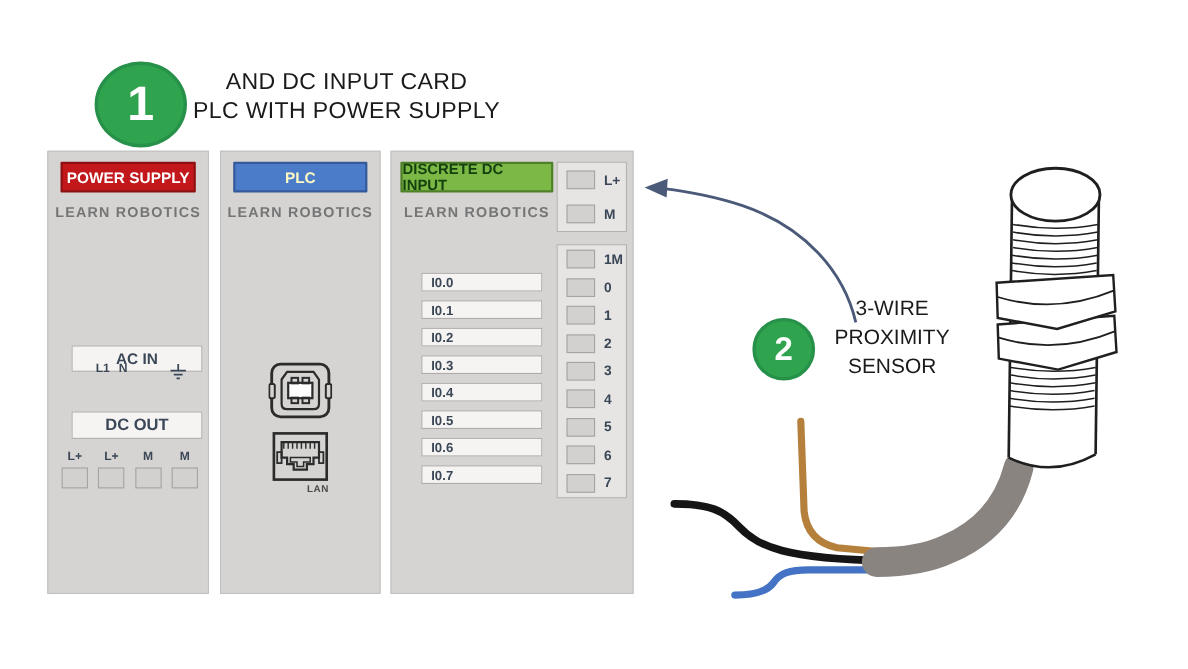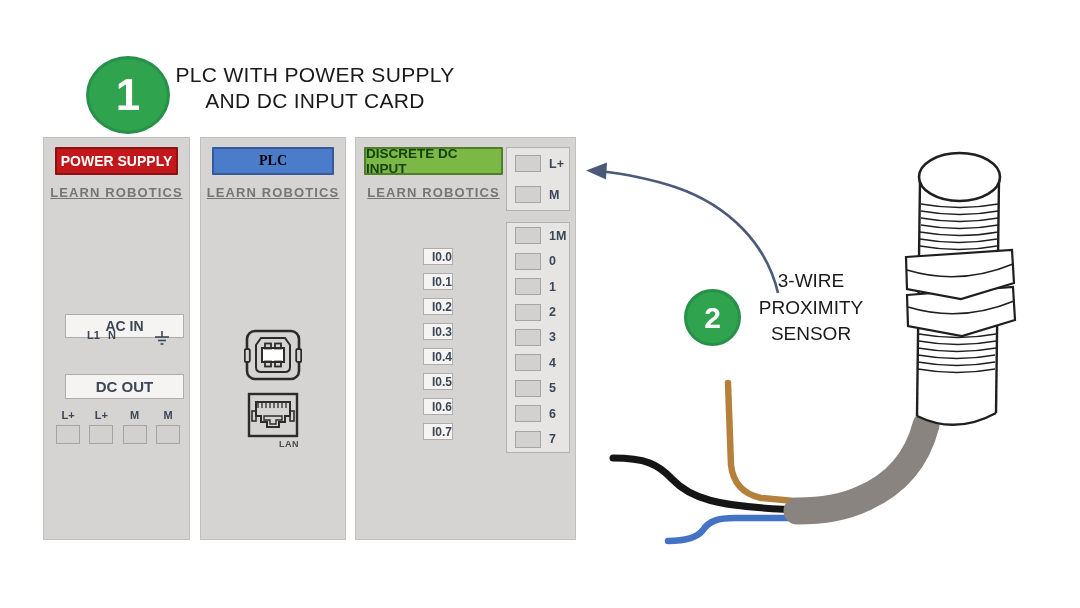--- a/index.html
+++ b/index.html
@@ -19,25 +19,25 @@
 
   
   .panel { position:absolute; top:137px; height:403px; background:#d5d4d2; border:1px solid #c1c0be; }
   .panel-ps  { left:43px;  width:147px; }
   .panel-plc { left:200px; width:146px; }
   .panel-dc  { left:355px; width:221px;padding-left:14px; }
 
   .phead { position:absolute; top:9px; height:28px; display:flex; align-items:center; justify-content:center;
            font-weight:bold; font-size:14px; border-radius:1px; }
   .phead-red   { left:11px; right:11px; background:#c2181b; border:2px solid #8e1013; color:#fff; }
-  .phead-blue  { left:11px; right:11px; background:#4a7cc9; border:2px solid #35599a; color:#000000;font-family:Liberation Serif, serif; }
+  .phead-blue  { left:11px; right:11px; background:#4a7cc9; border:2px solid #35599a; color:#fef9c3; }
   .phead-green { left:8px;  width:139px; background:#7cb845; border:2px solid #4f7f28; color:#15400f; font-size:13.5px; }
 
   .brand { position:absolute; top:47px; left:0; width:100%; text-align:center;
-           font-size:13px; font-weight:bold; letter-spacing:1.1px; color:#757575;text-decoration:underline; }
+           font-size:13px; font-weight:bold; letter-spacing:1.1px; color:#757575; }
   .panel-dc .brand { width:155px; }
 
   .white-box { background:#f5f4f2; border:1px solid #aeadab; color:#3b4757; font-weight:bold;
                display:flex; align-items:center; justify-content:center; }
   .acin  { position:absolute; left:21px; width:119px; top:162px; height:24px; font-size:14px;margin-top:14px; }
   .dcout { position:absolute; left:21px; width:119px; top:236px; height:25px; font-size:15px; }
 
   .ac-row { position:absolute; left:21px; top:191px; width:119px; height:22px; }
   .ac-row span { position:absolute; font-size:11px; font-weight:bold; color:#3b4757; }
   .ac-l1 { left:10px;padding-left:12px; } .ac-n { left:43px; }
@@ -46,21 +46,21 @@
   .ps-terms { position:absolute; left:10px; top:271px; width:128px; display:flex; justify-content:space-between; }
   .ps-col { display:flex; flex-direction:column; align-items:center; gap:4px; width:28px; }
   .ps-col .t-lbl { font-size:11px; font-weight:bold; color:#3b4757; }
   .t-sq { width:24px; height:19px; background:#d2d1cf; border:1.5px solid #a5a4a2; }
 
   .port { position:absolute; left:0; width:100%; display:flex; justify-content:center; }
   .port-usb { top:189px; } .port-lan { top:254px; }
   .lan-label { position:absolute; top:301px; left:16px; width:100%; text-align:center;
                font-size:9px; font-weight:bold; color:#4a4a4a; letter-spacing:0.5px; }
 
-  .channels { position:absolute; left:27px; top:110px; width:110px; display:flex; flex-direction:column; gap:8px;align-items:center; }
+  .channels { position:absolute; left:27px; top:110px; width:110px; display:flex; flex-direction:column; gap:8px; }
   .channel-box { height:17px; background:#f5f4f2; border:1px solid #aeadab; color:#3b4757;
                  font-weight:bold; font-size:12px; display:flex; align-items:center; padding-left:8px; }
 
   .term-group { position:absolute; left:150px; width:64px; background:#e6e5e3; border:1px solid #b3b2b0;
                 display:flex; flex-direction:column; justify-content:space-around; }
   .tg-power  { top:9px;  height:64px; }
   .tg-inputs { top:84px; height:231px; }
   .term-row { display:flex; align-items:center; gap:8px; padding-left:8px; }
   .term-row .t-sq { width:26px; height:17px; }
   .term-row .t-lbl { font-size:12.5px; font-weight:bold; color:#3b4757; }
@@ -69,22 +69,22 @@
 </style>
 </head>
 <body>
 
 <div class="canvas">
 
   <div class="badge badge1">
     <span>1</span>
   </div>
   <div class="title">
+    <div>AND DC INPUT CARD</div>
     <div>PLC WITH POWER SUPPLY</div>
-    <div>AND DC INPUT CARD</div>
   </div>
 
   <div class="panel panel-ps">
     <div class="phead phead-red">POWER SUPPLY</div>
     <div class="brand">LEARN ROBOTICS</div>
     <div class="white-box acin">AC IN</div>
     <div class="ac-row">
       <span class="ac-l1">L1</span>
       <span class="ac-n">N</span>
       <svg class="ac-gnd" width="18" height="15" viewBox="0 0 18 15">

